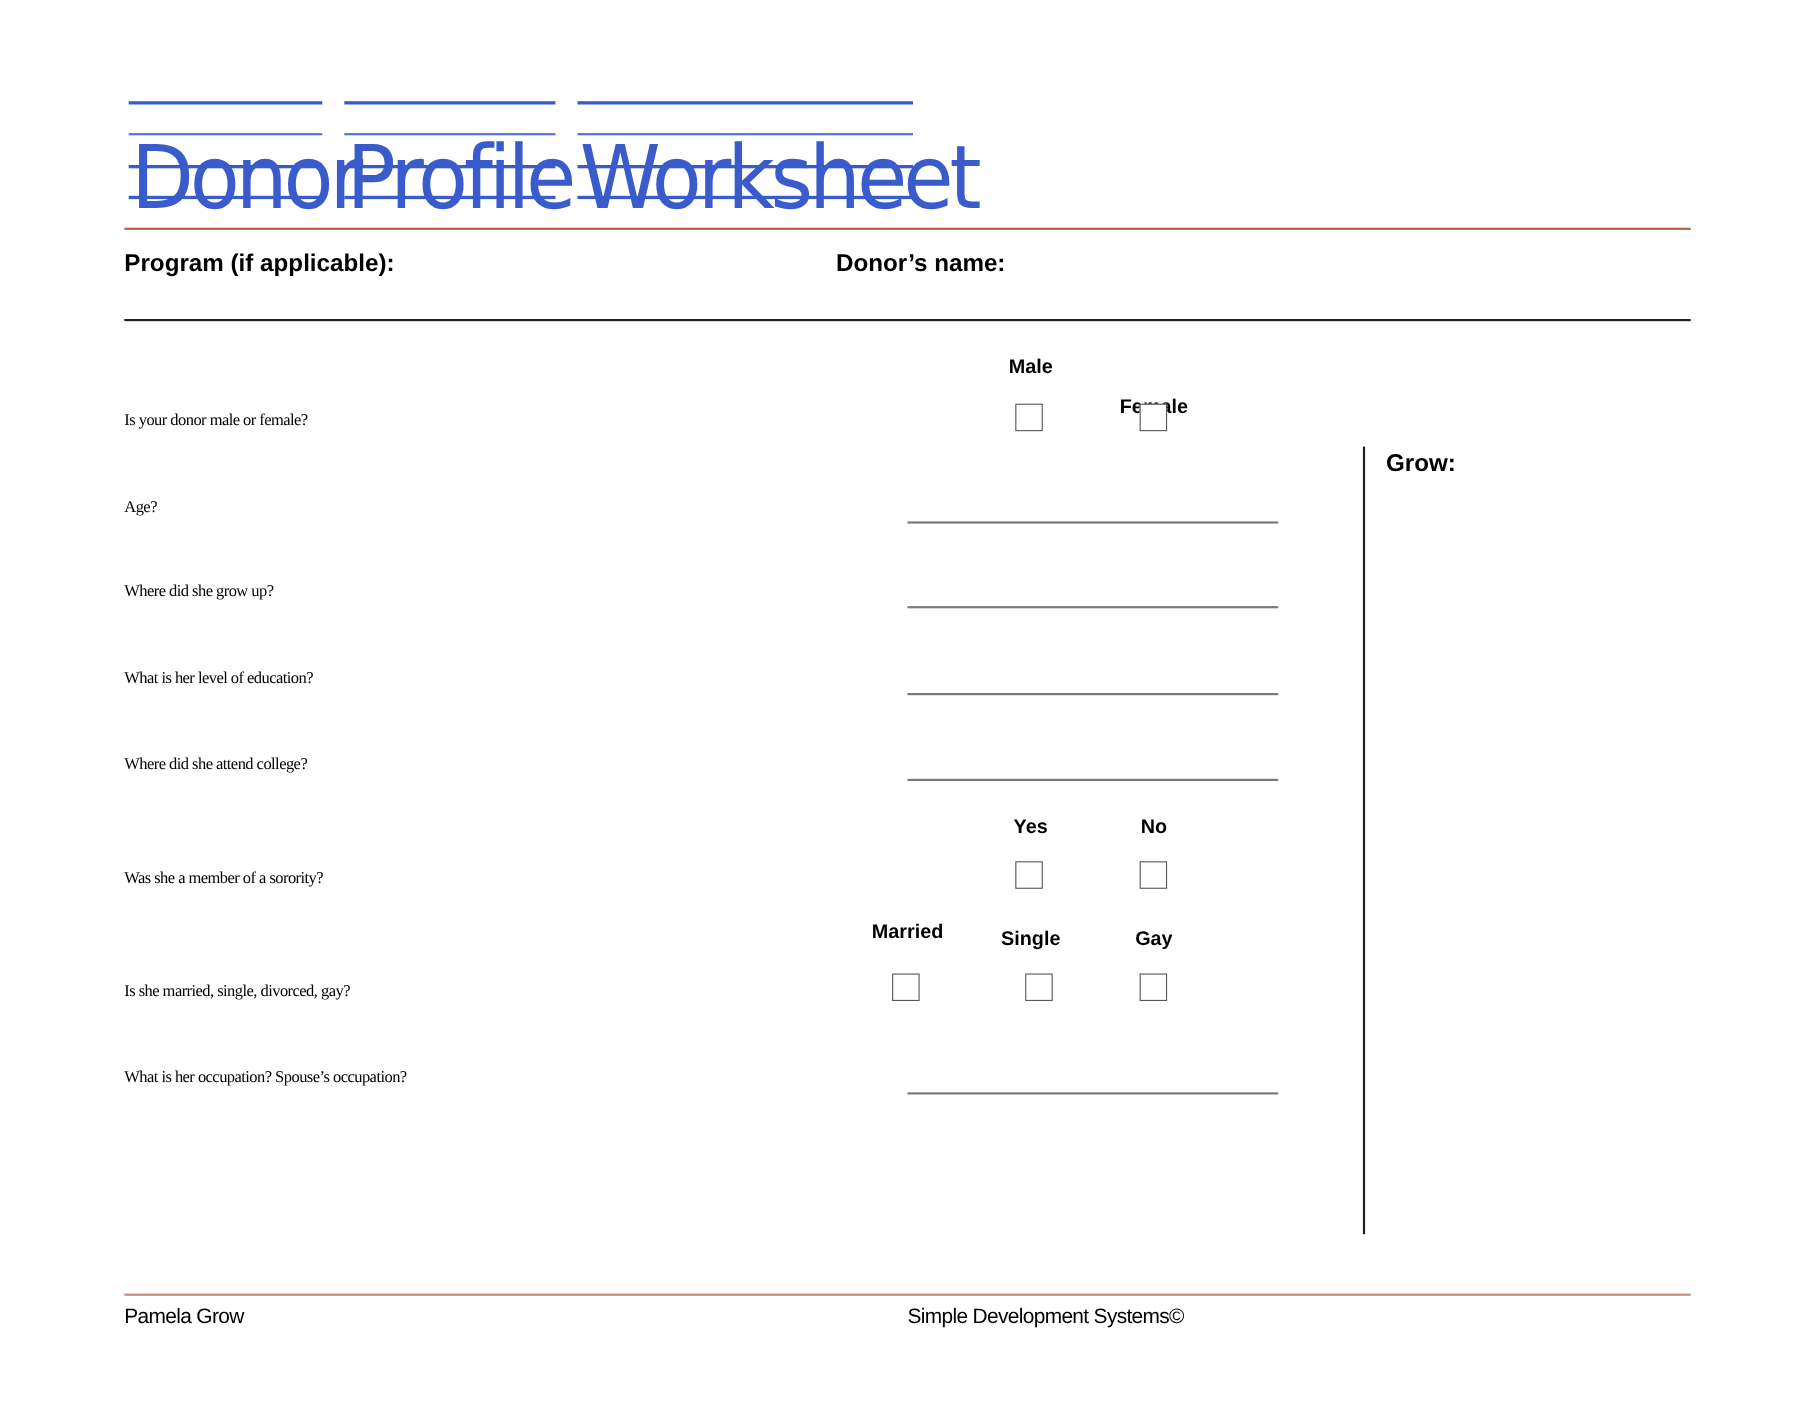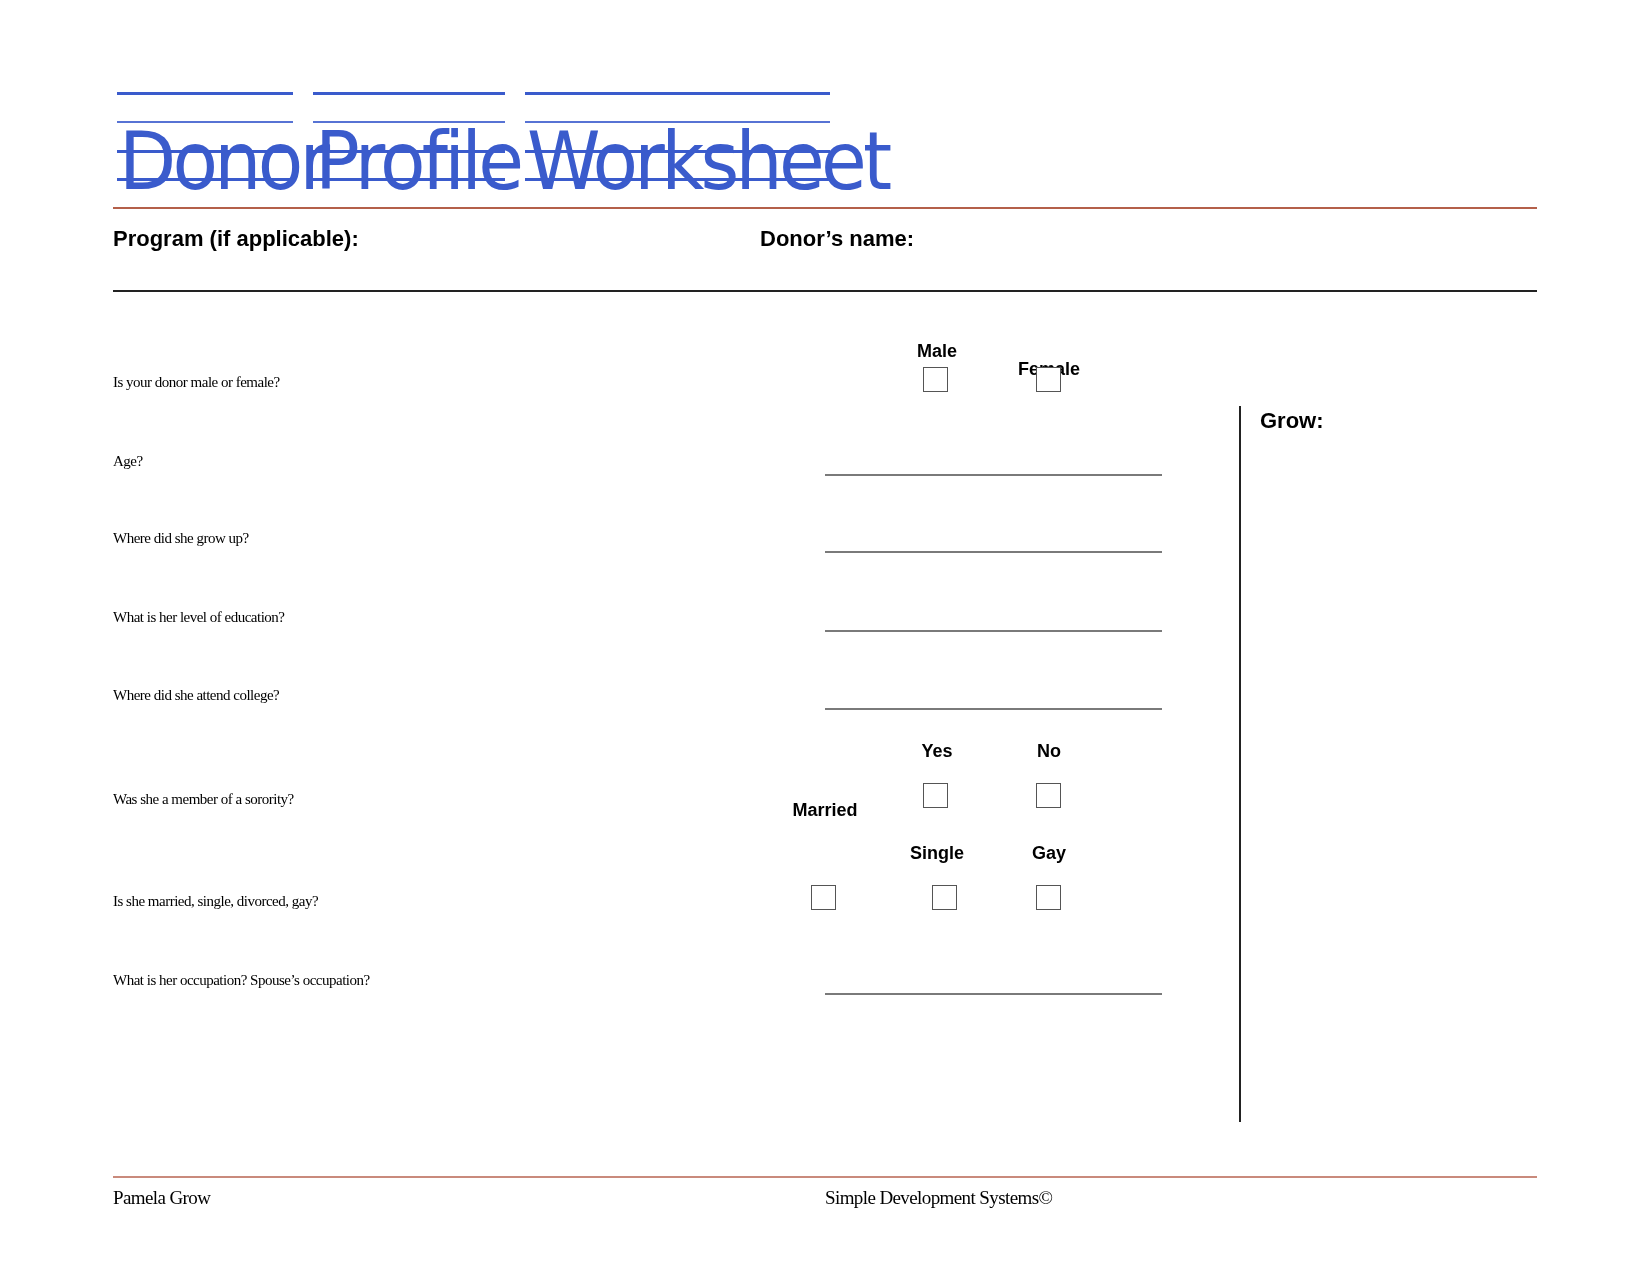--- a/index.html
+++ b/index.html
@@ -15,21 +15,21 @@
   .hrule { position:absolute; left:113px; width:1424px; height:2px; }
   .brown { background:#b4604a; }
   .footer-rule { background:#c98a7c; }
   .black { background:#222; height:1px; }
   .label-sans { position:absolute; font-family:"Liberation Sans", sans-serif; font-weight:bold; font-size:22px; color:#000; white-space:nowrap; }
   .opt-label { position:absolute; font-family:"Liberation Sans", sans-serif; font-weight:bold; font-size:18px; color:#000; white-space:nowrap; transform:translateX(-50%); }
   .question { position:absolute; left:113px; font-family:"Liberation Serif", serif; font-size:15px; color:#000; white-space:nowrap; letter-spacing:-0.5px; }
   .answer-line { position:absolute; left:825px; width:337px; height:2px; background:#7a7a7a; }
   .checkbox { position:absolute; width:25px; height:25px; border:1px solid #555; box-sizing:border-box; background:#fff; }
   .notes-divider { position:absolute; left:1239px; top:406px; width:2px; height:716px; background:#222; }
-  .footer-text { position:absolute; font-family:Liberation Serif, serif; font-size:19px; color:#000; white-space:nowrap; letter-spacing:-0.6px; }
+  .footer-text { position:absolute; font-family:Liberation Sans, sans-serif; font-size:19px; color:#000; white-space:nowrap; letter-spacing:-0.6px; }
 </style>
 </head>
 <body>
 
 <div>
   <div class="title-word" style="left:117px;width:176px;">
     <div class="rule" style="top:12px;"></div>
     <div class="rule mid" style="top:41px;"></div>
     <div class="rule" style="top:70px;"></div>
     <div class="rule" style="top:98px;"></div>
@@ -50,21 +50,21 @@
     <span class="txt">Worksheet</span>
   </div>
 </div>
 
 <div class="hrule brown" style="top:207px;"></div>
 
 <div class="label-sans" style="left:113px;top:226px;">Program (if applicable):</div>
 <div class="label-sans" style="left:760px;top:226px;">Donor’s name:</div>
 <div class="hrule black" style="top:290px;height:2px;background:#222;"></div>
 
-<div class="opt-label" style="left:937px;top:323px;margin-top:18px;">Male</div>
+<div class="opt-label" style="left:937px;top:323px;">Male</div>
 <div class="opt-label" style="left:1049px;top:323px;margin-top:36px;">Female</div>
 <div class="checkbox" style="left:923px;top:367px;"></div>
 <div class="checkbox" style="left:1036px;top:367px;"></div>
 <div class="question" style="top:374px;">Is your donor male or female?</div>
 
 <div class="notes-divider"></div>
 <div class="label-sans" style="left:1260px;top:408px;">Grow:</div>
 
 <div class="question" style="top:453px;">Age?</div>
 <div class="answer-line" style="top:474px;"></div>
@@ -77,21 +77,21 @@
 
 <div class="question" style="top:687px;">Where did she attend college?</div>
 <div class="answer-line" style="top:708px;"></div>
 
 <div class="opt-label" style="left:937px;top:741px;">Yes</div>
 <div class="opt-label" style="left:1049px;top:741px;">No</div>
 <div class="checkbox" style="left:923px;top:783px;"></div>
 <div class="checkbox" style="left:1036px;top:783px;"></div>
 <div class="question" style="top:791px;">Was she a member of a sorority?</div>
 
-<div class="opt-label" style="left:825px;top:800px;text-align:center;">Married</div>
+<div class="opt-label" style="left:825px;top:837px;text-align:center;">Married</div>
 <div class="opt-label" style="left:937px;top:843px;">Single</div>
 <div class="opt-label" style="left:1049px;top:843px;">Gay</div>
 <div class="checkbox" style="left:811px;top:885px;"></div>
 <div class="checkbox" style="left:932px;top:885px;"></div>
 <div class="checkbox" style="left:1036px;top:885px;"></div>
 <div class="question" style="top:893px;">Is she married, single, divorced, gay?</div>
 
 <div class="question" style="top:972px;">What is her occupation?  Spouse’s occupation?</div>
 <div class="answer-line" style="top:993px;"></div>
 

